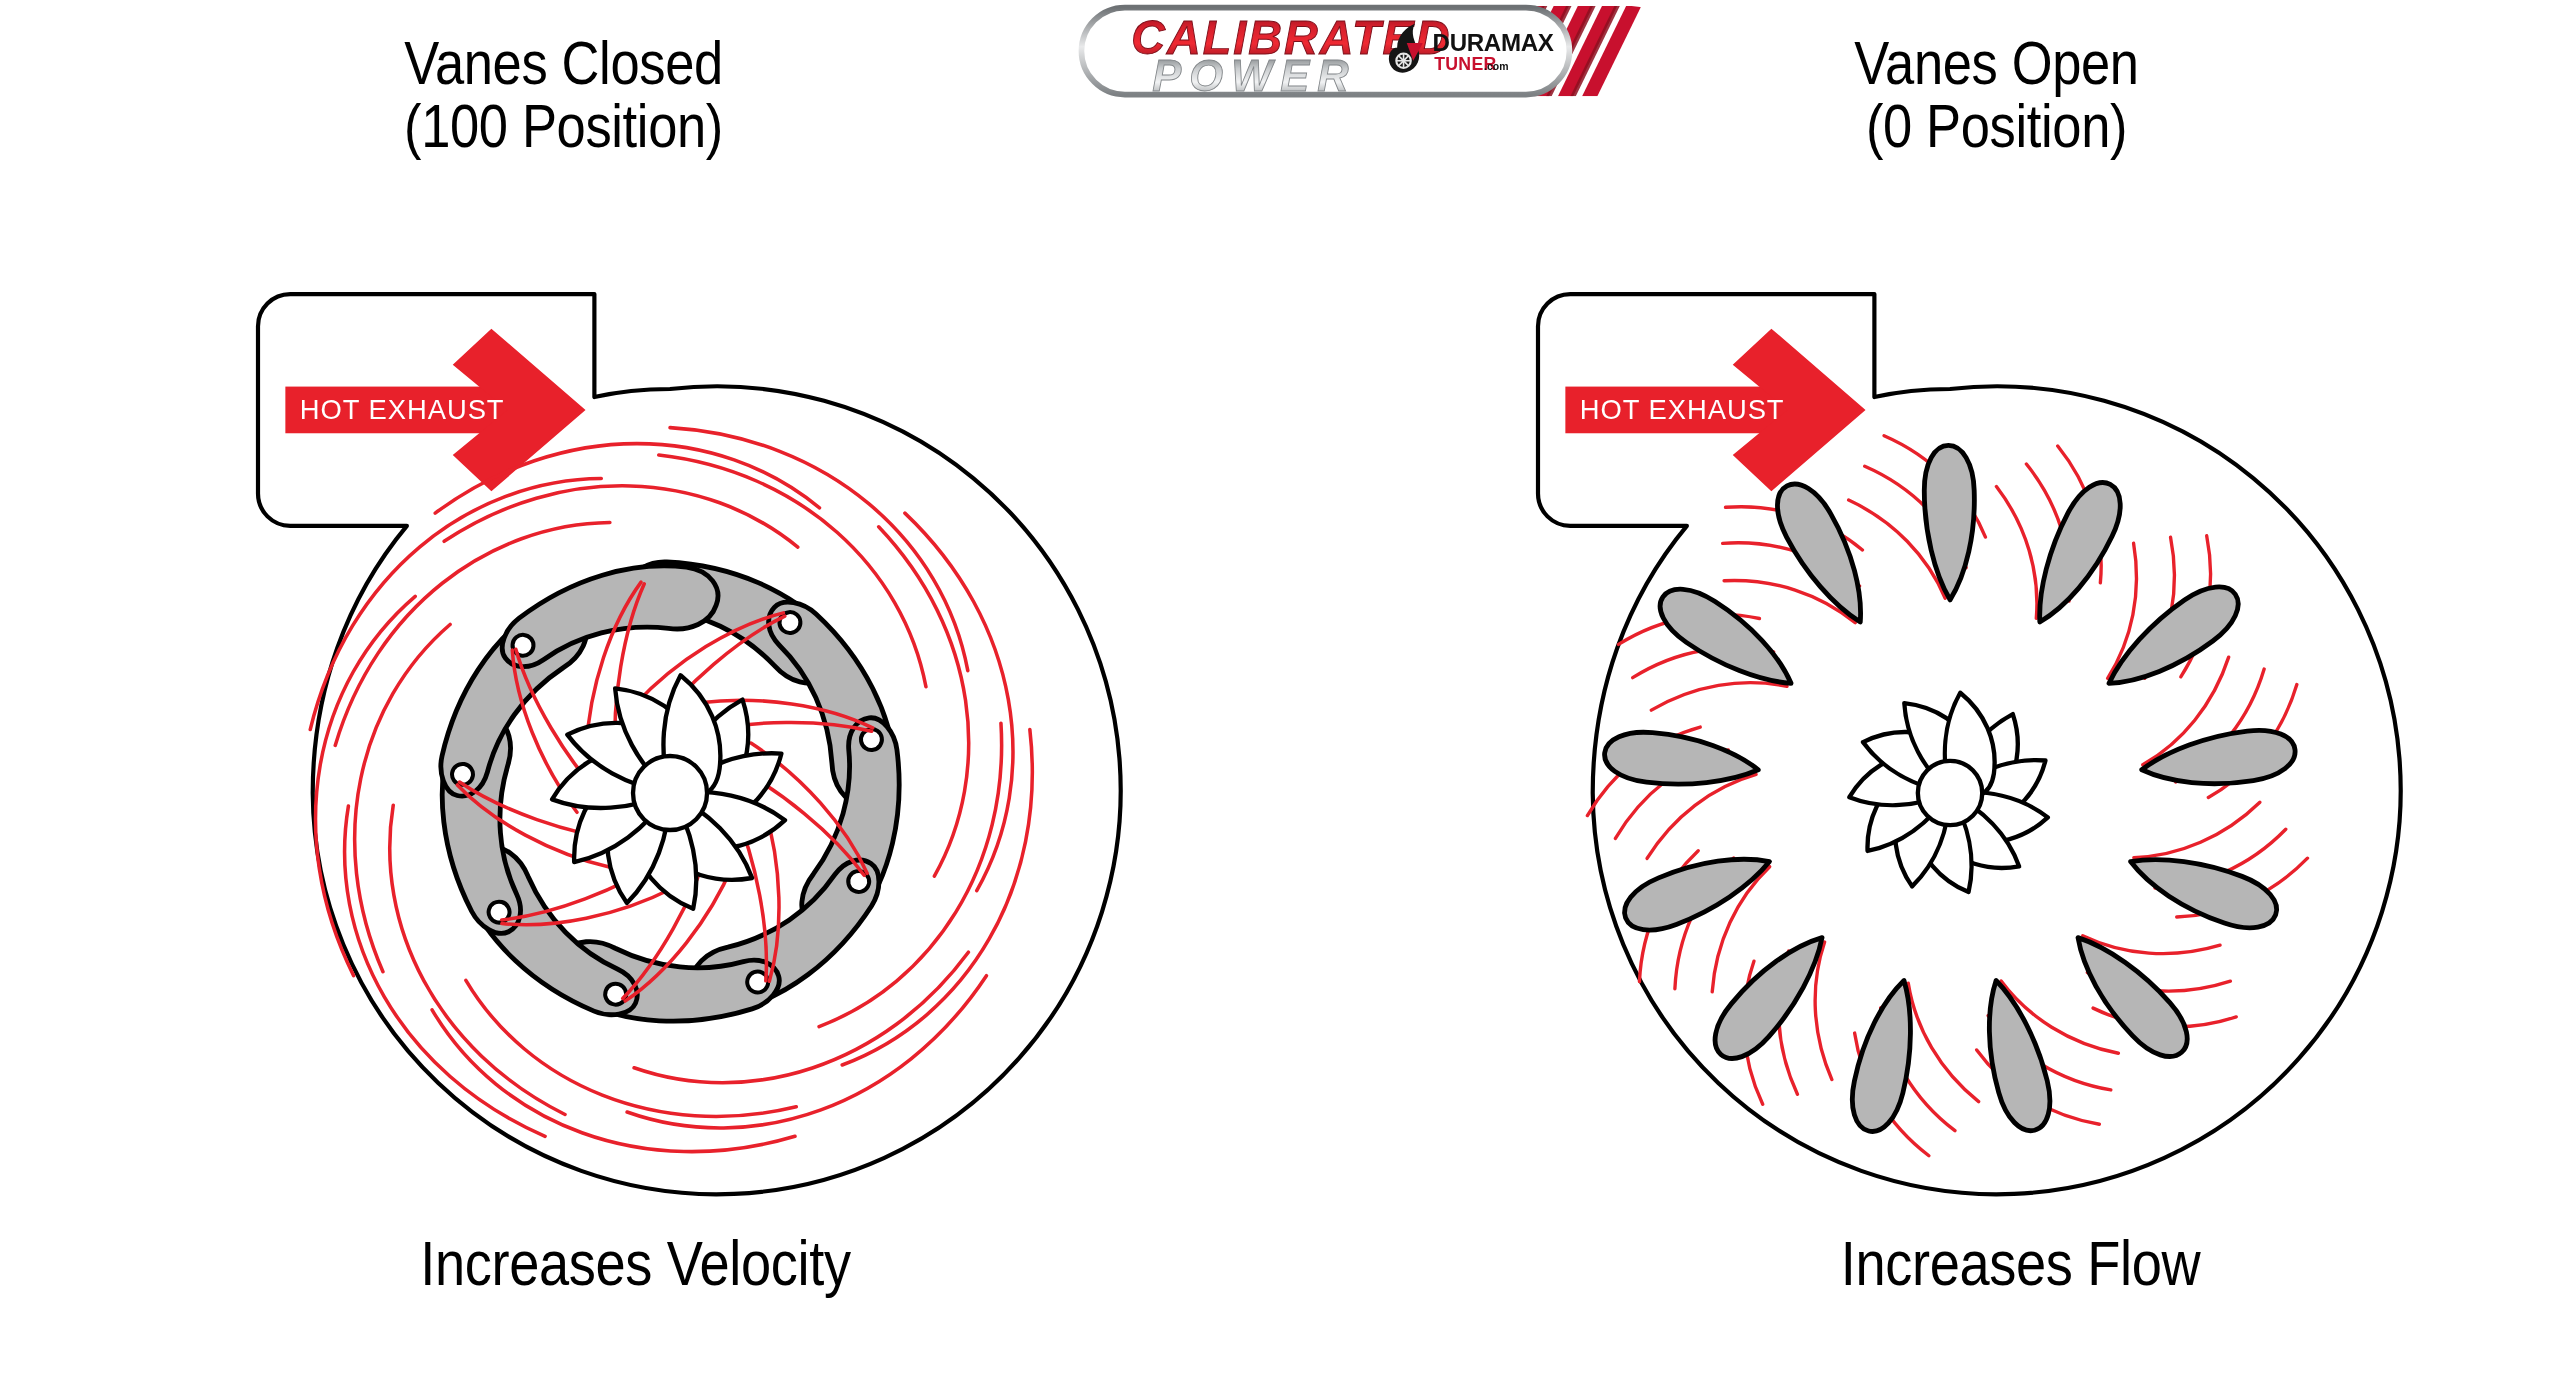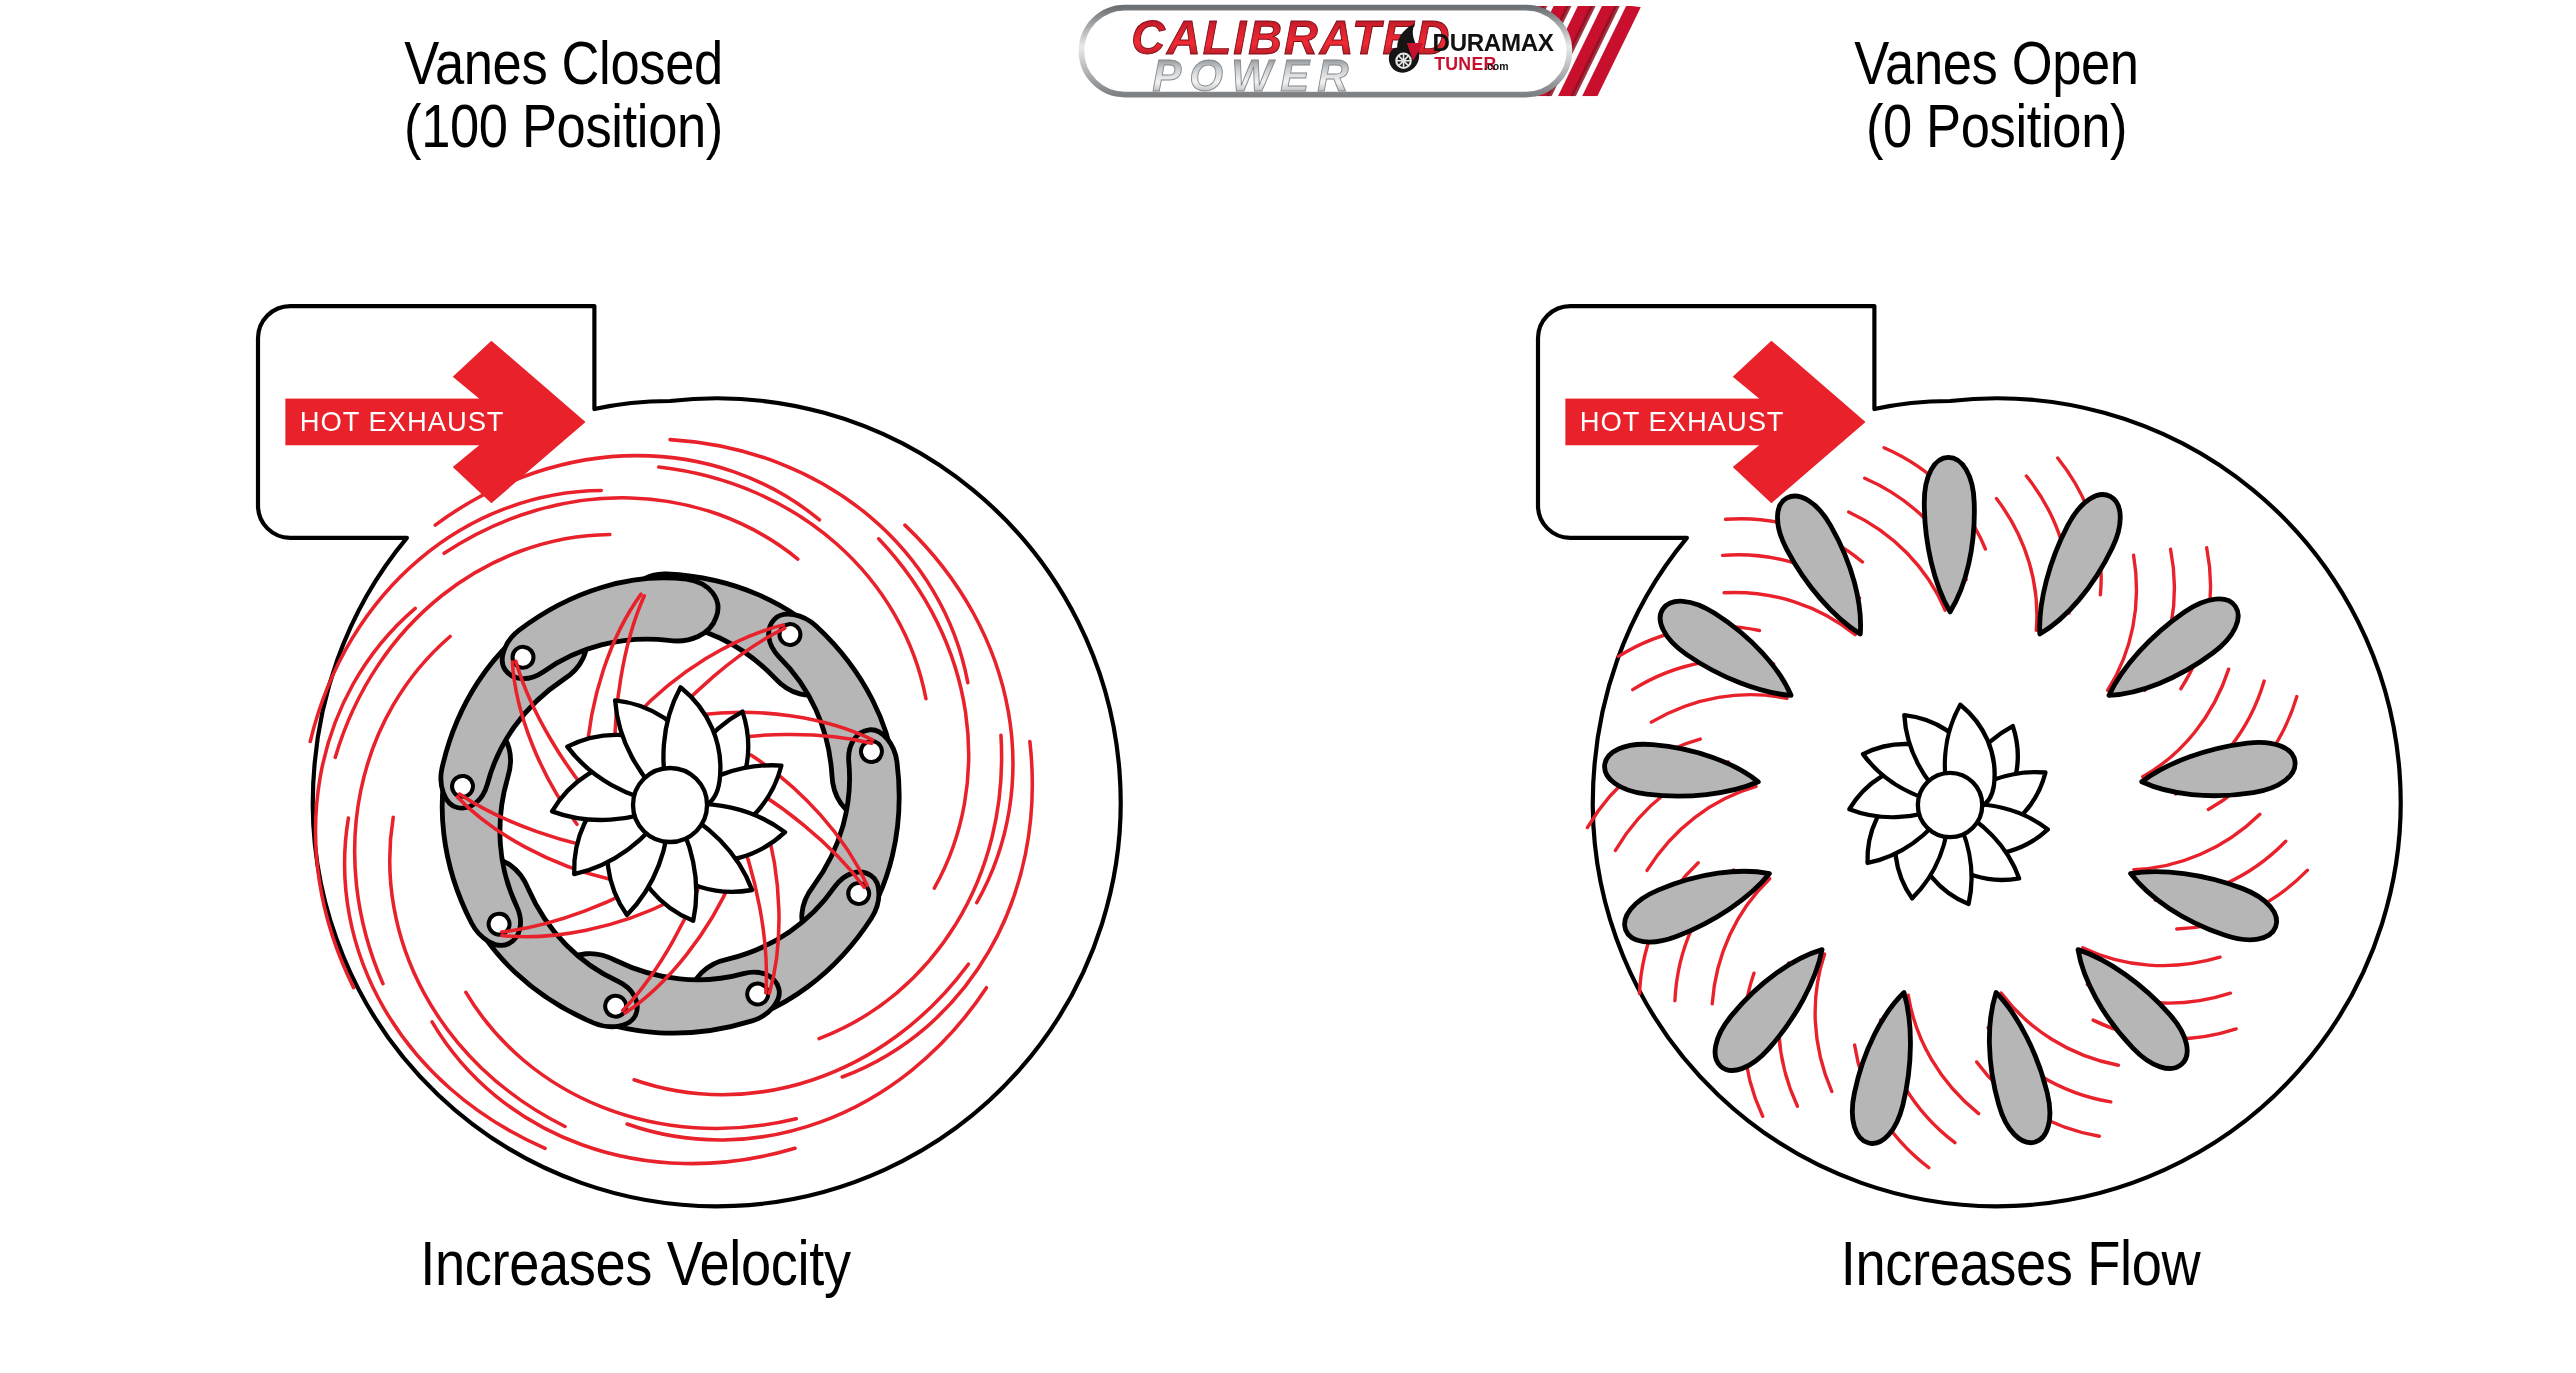--- a/index.html
+++ b/index.html
@@ -29,21 +29,21 @@
     font-size:63px;line-height:1;font-weight:400;letter-spacing:-0.4px;
     transform:scaleX(.86);transform-origin:center top;
   }
   #caption-left{left:209px;top:1232px;width:853px;}
   #caption-right{left:1594px;top:1232px;width:853px;}
 
   
   #brand-logo{position:absolute;left:1075px;top:1px;width:612px;height:105px;}
 
   
-  .turbo{position:absolute;top:264px;width:1183px;height:950px;}
+  .turbo{position:absolute;top:252px;width:1183px;height:950px;}
   #turbo-left{left:89px;}
   #turbo-right{left:1369px;}
 
   svg{display:block;overflow:visible;}
   .housing{fill:#ffffff;stroke:#000000;stroke-width:5.2;stroke-linejoin:round;stroke-linecap:round;}
   .vane{fill:#b6b6b6;stroke:#000000;stroke-width:6;stroke-linejoin:round;stroke-linecap:round;}
   .pivot{fill:#ffffff;stroke:#000000;stroke-width:5;}
   .wheel-blade{fill:#ffffff;stroke:#000000;stroke-width:5.4;stroke-linejoin:round;stroke-linecap:round;}
   .hub{fill:#ffffff;stroke:#000000;stroke-width:5.4;}
   .flow{fill:none;stroke:#e8212b;stroke-width:4.4;stroke-linecap:round;}

